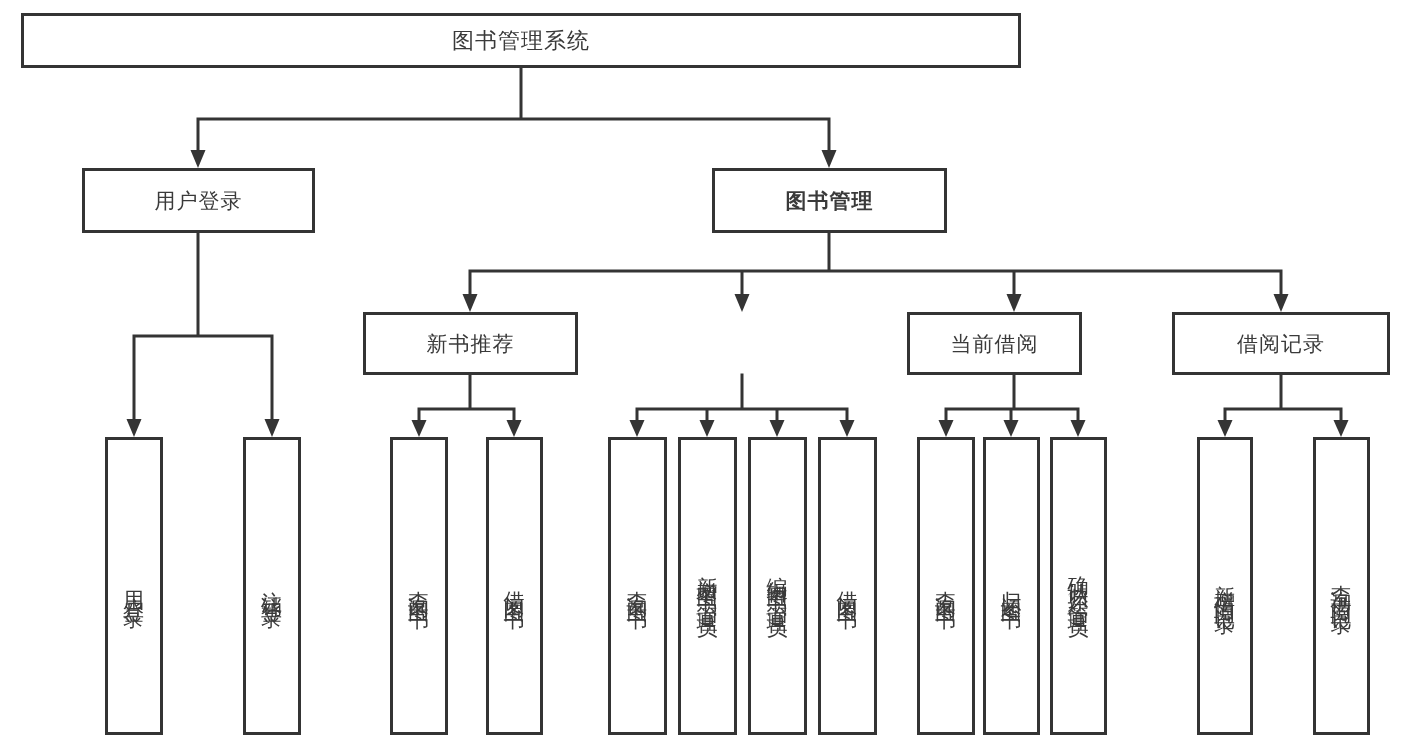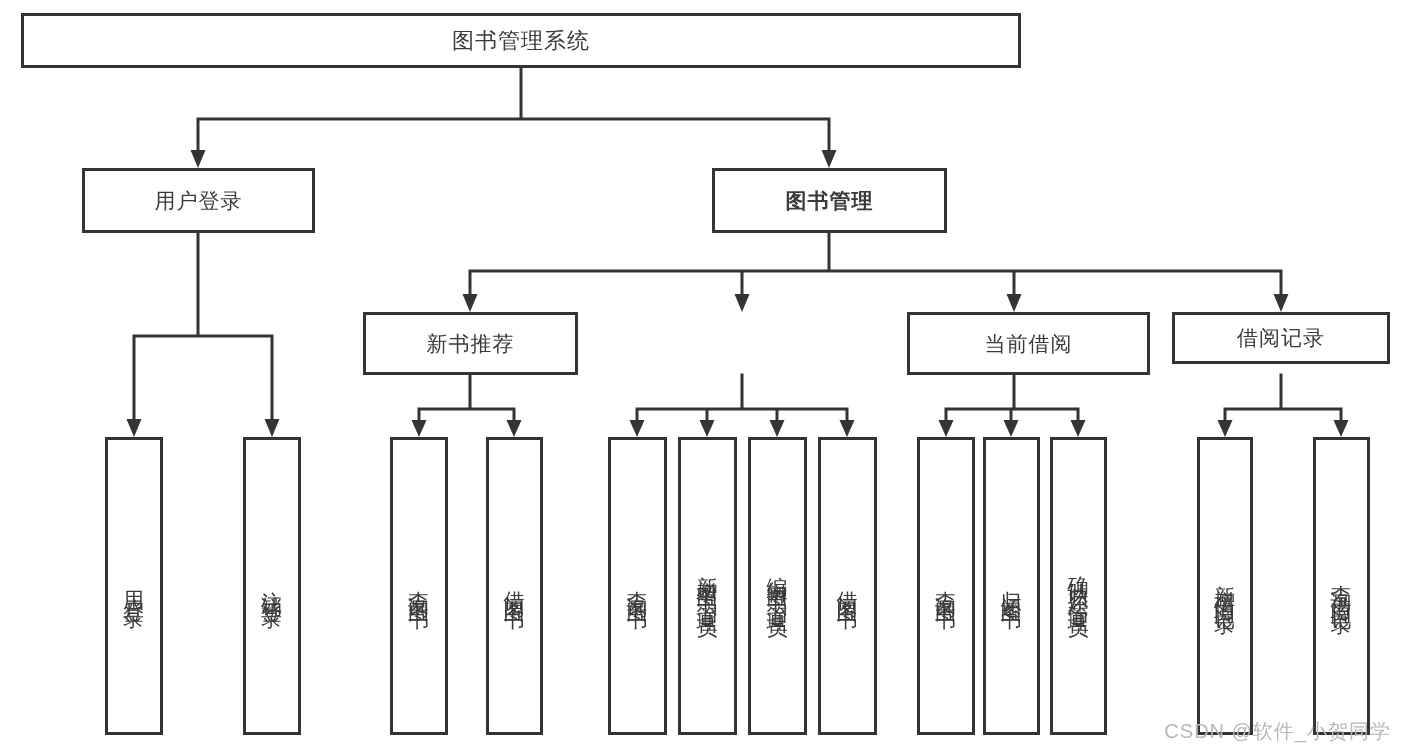--- a/index.html
+++ b/index.html
@@ -39,22 +39,22 @@
     letter-spacing: 6px;
     line-height: 1;
     color: #3a3a3a;
   }
   
   .b-root        { left: 21px;   top: 13px;  width: 1000px; height: 55px; }
   .b-user-login  { left: 82px;   top: 168px; width: 233px;  height: 65px; }
   .b-book-mgmt   { left: 712px;  top: 168px; width: 235px;  height: 65px; font-weight: bold; }
   .b-new-book    { left: 363px;  top: 312px; width: 215px;  height: 63px; }
   .b-borrow      { left: 632px;  top: 312px; width: 220px;  height: 63px; }
-  .b-current     { left: 907px;  top: 312px; width: 243px;  height: 63px; }
-  .b-record      { left: 1172px; top: 312px; width: 218px;  height: 52px; }
+  .b-current     { left: 907px;  top: 312px; width: 175px;  height: 63px; }
+  .b-record      { left: 1172px; top: 312px; width: 218px;  height: 63px; }
   
   .leaf { top: 437px; height: 298px; }
   .l-ul0 { left: 105px;  width: 58px; }
   .l-ul1 { left: 243px;  width: 58px; }
   .l-nb0 { left: 390px;  width: 58px; }
   .l-nb1 { left: 486px;  width: 57px; }
   .l-bb0 { left: 608px;  width: 59px; }
   .l-bb1 { left: 678px;  width: 59px; }
   .l-bb2 { left: 748px;  width: 59px; }
   .l-bb3 { left: 818px;  width: 59px; }
@@ -177,15 +177,14 @@
     <span>确认归还（管理员）</span>
   </div>
 
   <div class="node v leaf l-br0">
     <span>新增借阅记录</span>
   </div>
   <div class="node v leaf l-br1">
     <span>查询借阅记录</span>
   </div>
 
-  <div class="watermark">CSDN @软件_小贺同学</div>
 
 </div>
 
 </body></html>

